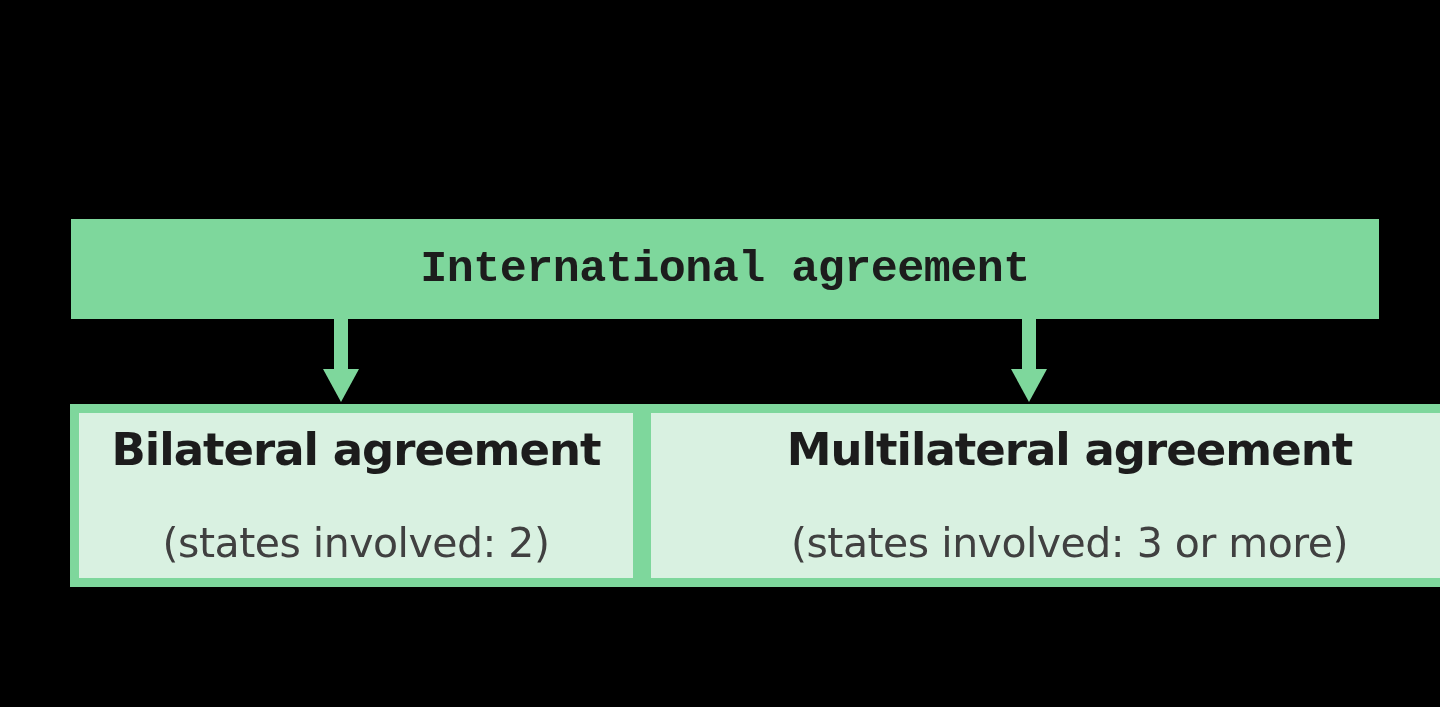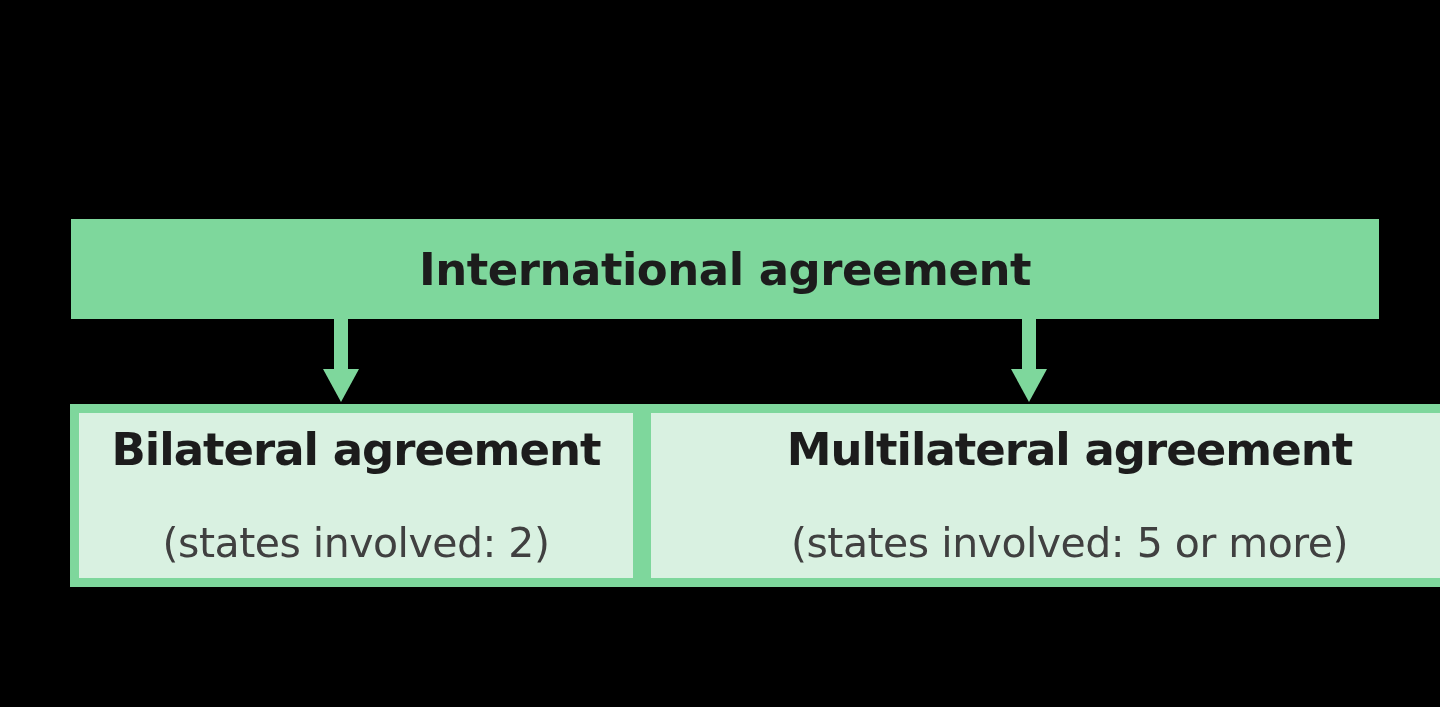--- a/index.html
+++ b/index.html
@@ -18,20 +18,21 @@
   .root-box {
     position: absolute;
     left: 71px;
     top: 219px;
     width: 1308px;
     height: 100px;
     background: #7ed79c;
     display: flex;
     align-items: center;
     justify-content: center;
+    font-family: Liberation Mono, monospace;
   }
   .root-label {
     font-size: 45px;
     font-weight: bold;
     letter-spacing: -0.5px;
     color: #1c1c1c;
   }
 
   
   .arrow {
@@ -113,16 +114,16 @@
     <div class="head"></div>
   </div>
 
   <div class="child-box left">
     <div class="child-title">Bilateral agreement</div>
     <div class="child-sub">(states involved: 2)</div>
   </div>
 
   <div class="child-box right">
     <div class="child-title">Multilateral agreement</div>
-    <div class="child-sub">(states involved: 5 or more)</div>
+    <div class="child-sub">(states involved: 3 or more)</div>
   </div>
 
 </div>
 
 </body></html>

